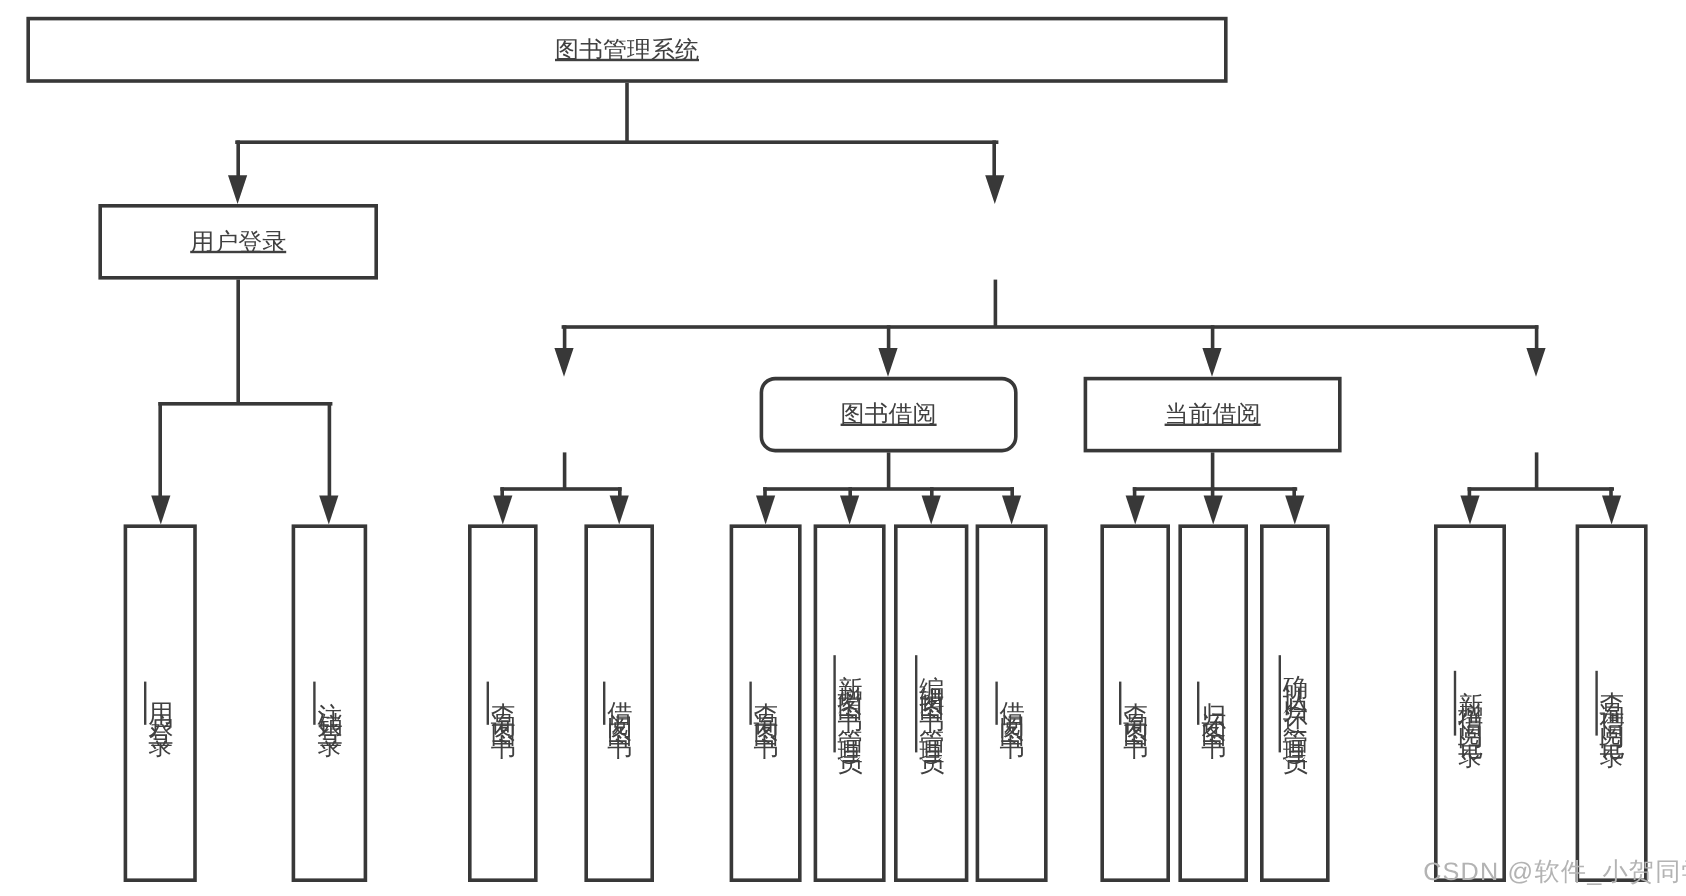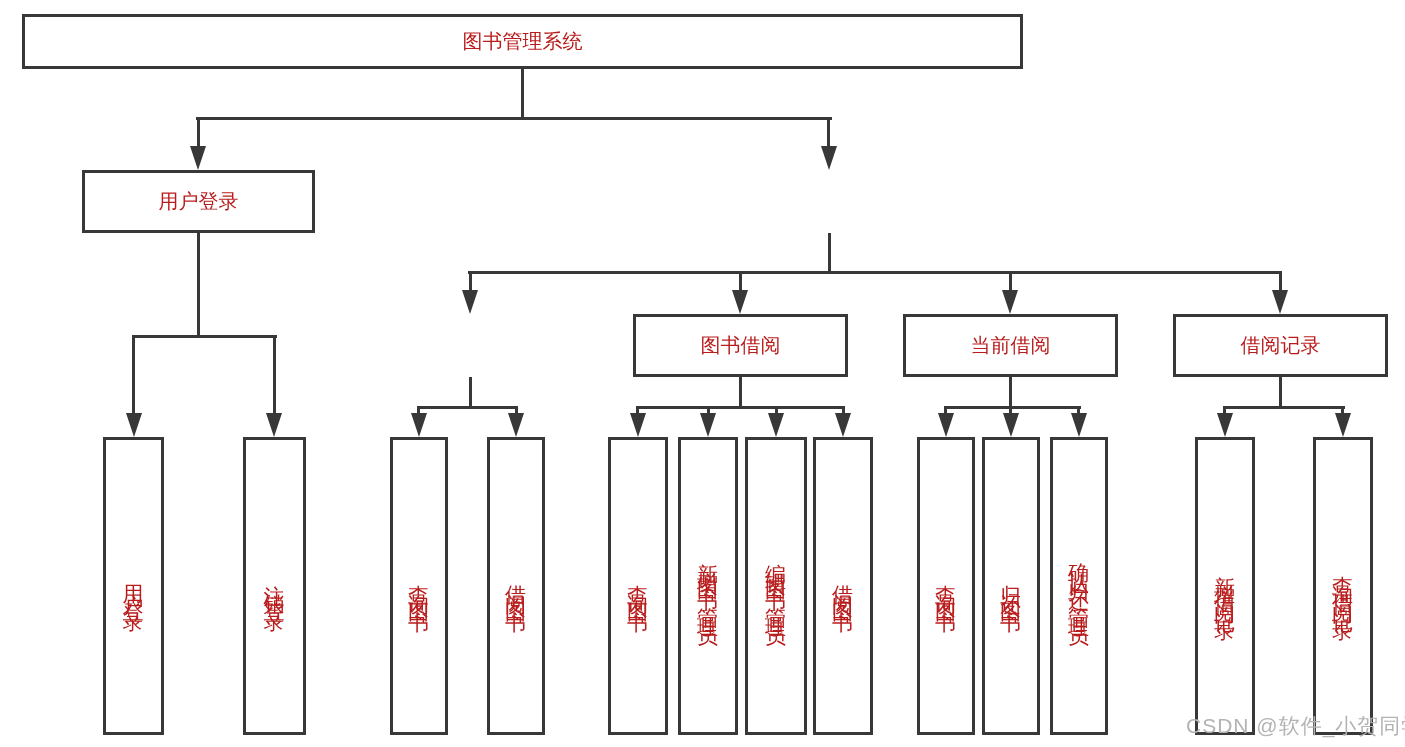--- a/index.html
+++ b/index.html
@@ -4,21 +4,21 @@
 <style>
   html, body { margin:0; padding:0; background:#ffffff; }
   .canvas {
     position:relative; width:1405px; height:747px; background:#ffffff;
     font-family:"Liberation Sans","DejaVu Sans",sans-serif; overflow:hidden;
   }
   .box {
     position:absolute; box-sizing:border-box;
     border:3px solid #383838; background:#ffffff;
     display:flex; align-items:center; justify-content:center;
-    color:#b91c1c; font-size:20px; text-align:center;
+    color:#404040; font-size:20px; text-align:center;text-decoration:underline;
   }
   .vbox {
     writing-mode:vertical-rl; text-orientation:mixed;
     font-size:21px; letter-spacing:9px; line-height:1.0;
   }
   .vline { position:absolute; width:3px; background:#383838; }
   .hline { position:absolute; height:3px; background:#383838; }
   .arrow {
     position:absolute; width:0; height:0;
     border-left:8px solid transparent; border-right:8px solid transparent;
@@ -62,23 +62,22 @@
     <div class="vline" style="left:469px; top:271px; height:22px;"></div>
     <div class="arrow" style="left:462px; top:290px;"></div>
     <div class="vline" style="left:739px; top:271px; height:22px;"></div>
     <div class="arrow" style="left:732px; top:290px;"></div>
     <div class="vline" style="left:1009px; top:271px; height:22px;"></div>
     <div class="arrow" style="left:1002px; top:290px;"></div>
     <div class="vline" style="left:1279px; top:271px; height:22px;"></div>
     <div class="arrow" style="left:1272px; top:290px;"></div>
   </div>
 
-  <div class="box" style="left:633px; top:314px; width:215px; height:63px;">图书借阅</div>
+  <div class="box" style="left:633px; top:314px; width:215px; height:63px;border-radius:13px;">图书借阅</div>
   <div class="box" style="left:903px; top:314px; width:215px; height:63px;">当前借阅</div>
-  <div class="box" style="left:1173px; top:314px; width:215px; height:63px;">借阅记录</div>
 
   <div>
     <div class="vline" style="left:469px; top:377px; height:31px;"></div>
     <div class="hline" style="left:417px; top:406px; width:101px;"></div>
     <div class="vline" style="left:417px; top:406px; height:10px;"></div>
     <div class="arrow" style="left:411px; top:413px;"></div>
     <div class="vline" style="left:515px; top:406px; height:10px;"></div>
     <div class="arrow" style="left:508px; top:413px;"></div>
   </div>
 

